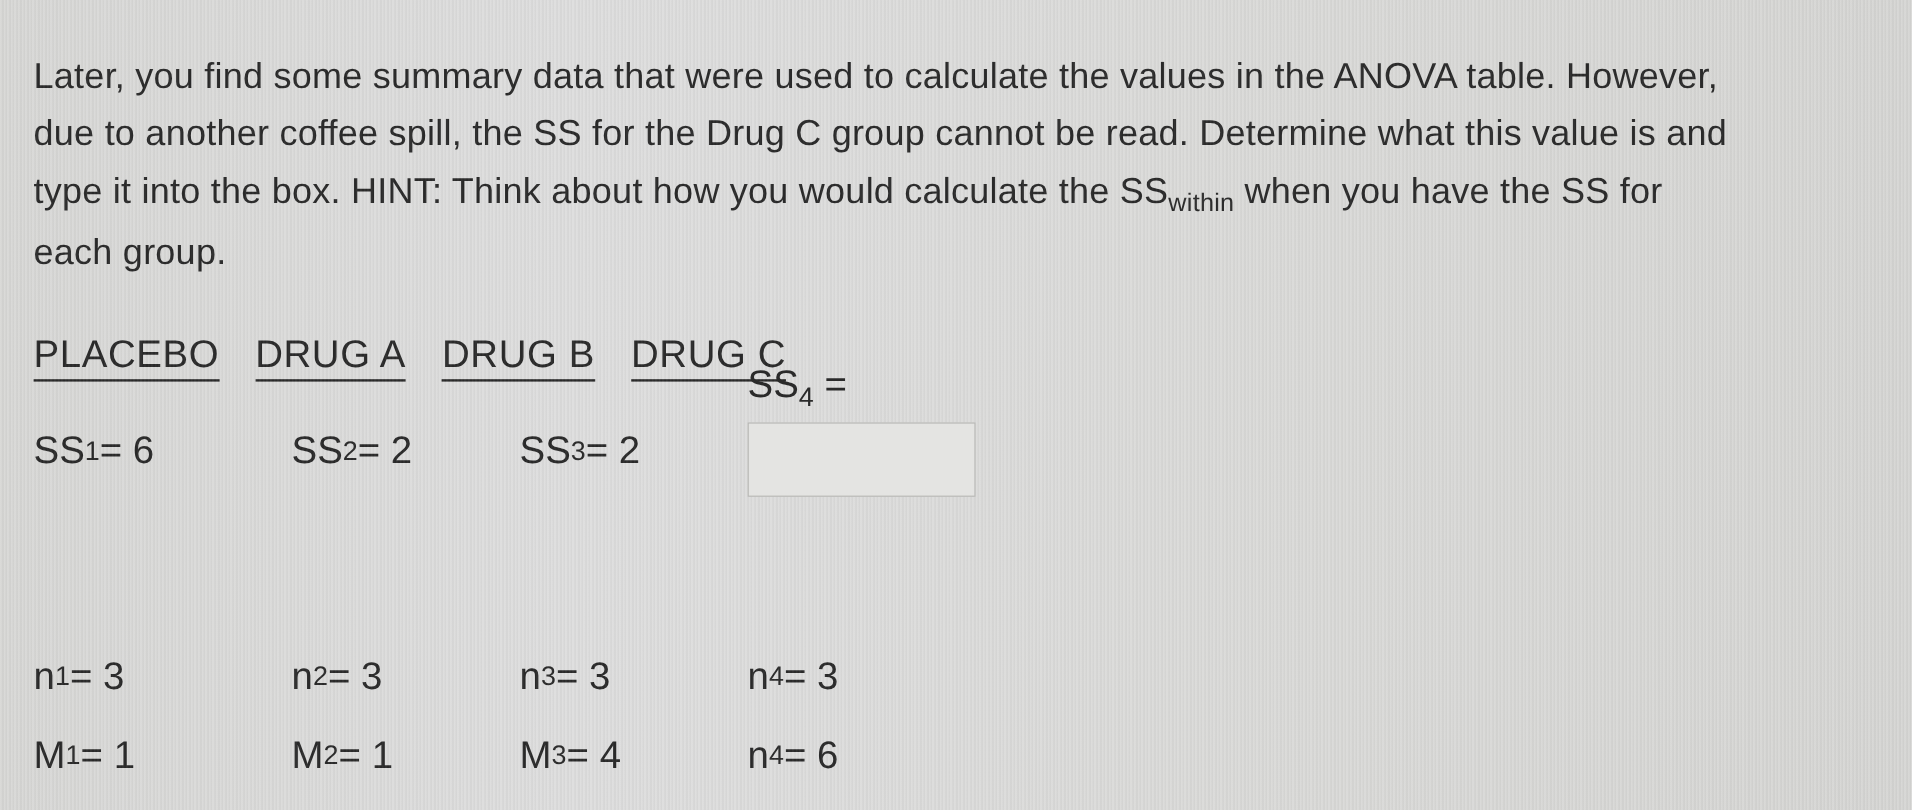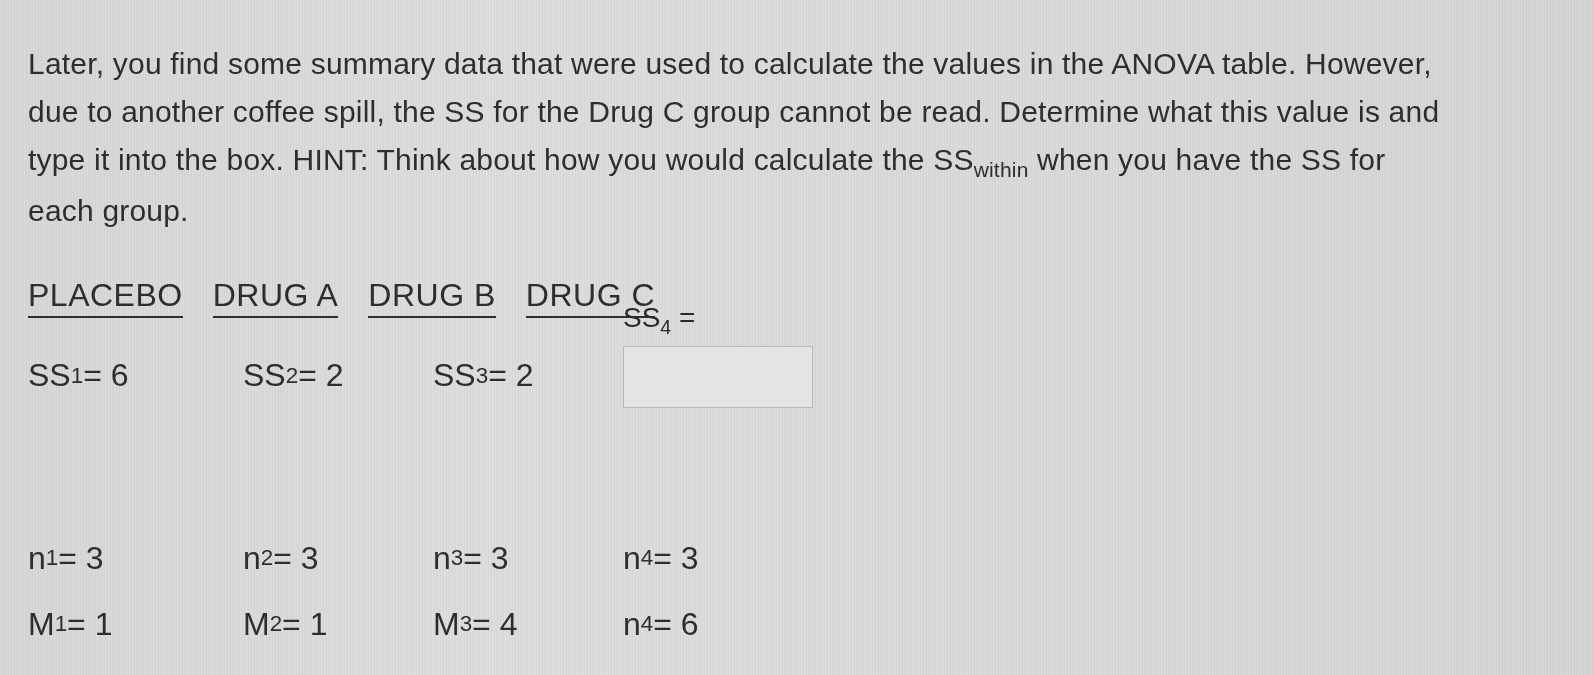--- a/index.html
+++ b/index.html
@@ -64,21 +64,21 @@
     height: 56px;
   }
   .ss4-cell {
     flex-direction: column;
     align-items: flex-start !important;
     height: auto !important;
     position: relative;
     top: -46px;
   }
   .ss4-label {
-    font-size: 28px;
+    font-size: 32px;
     margin-bottom: 8px;
   }
   .answer-box {
     width: 190px;
     height: 62px;
     border: 1px solid #b8b8b6;
     background: #e4e4e2;
     font-size: 30px;
     padding: 4px 8px;
     box-sizing: border-box;

